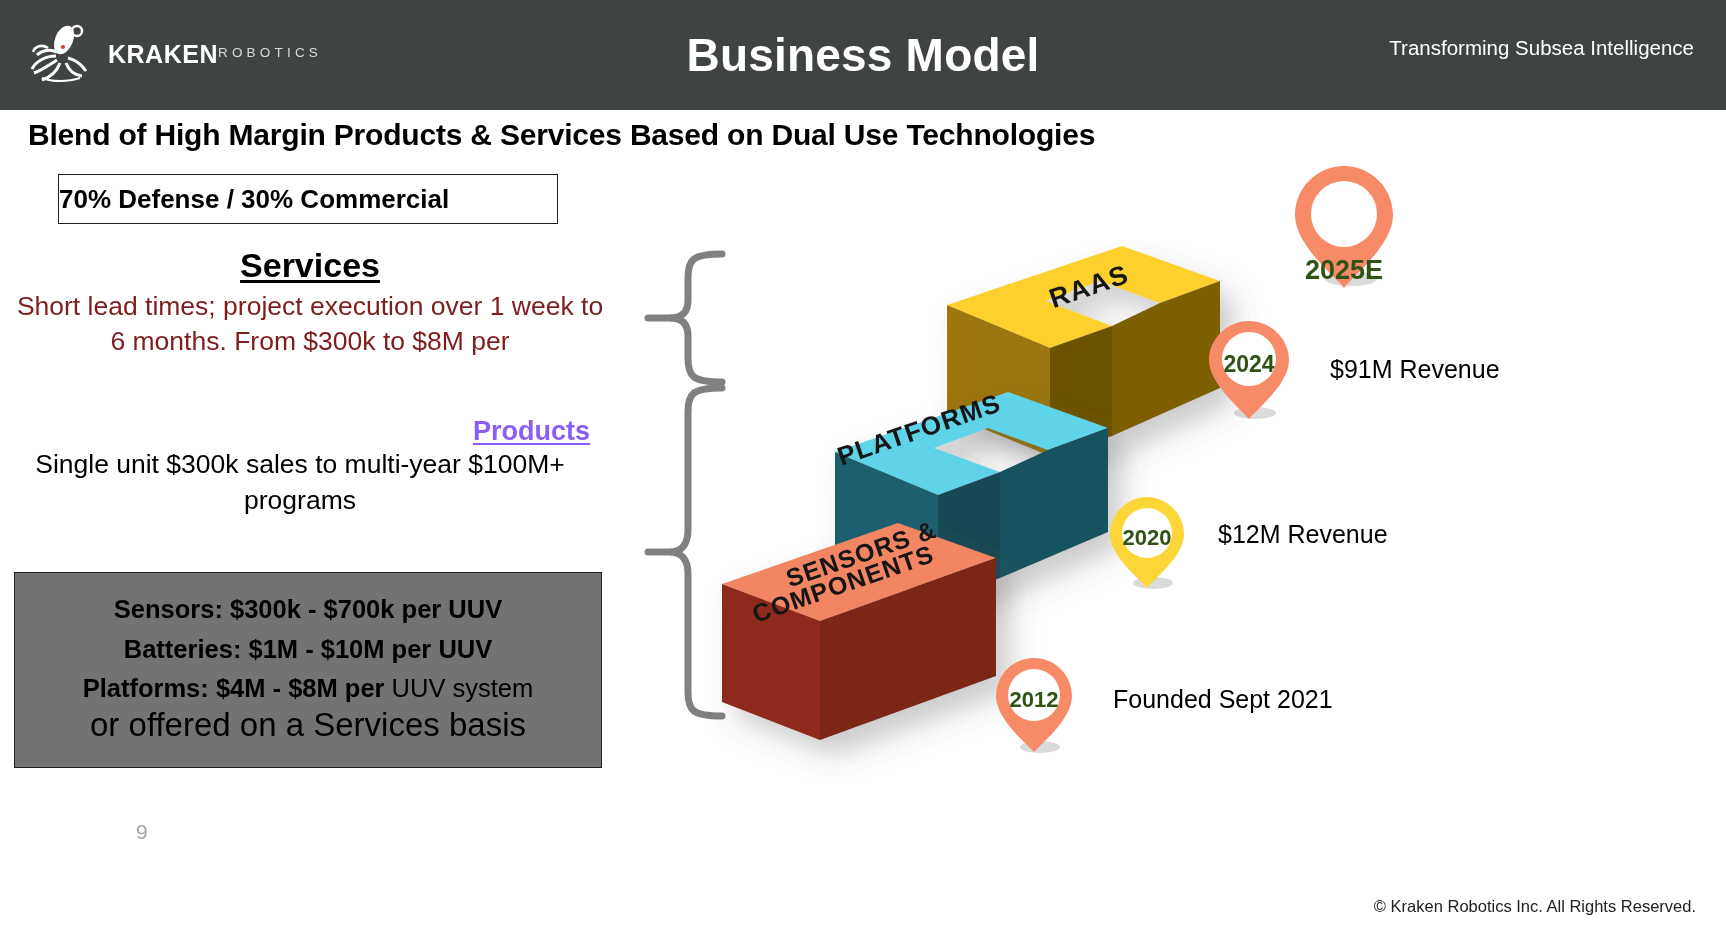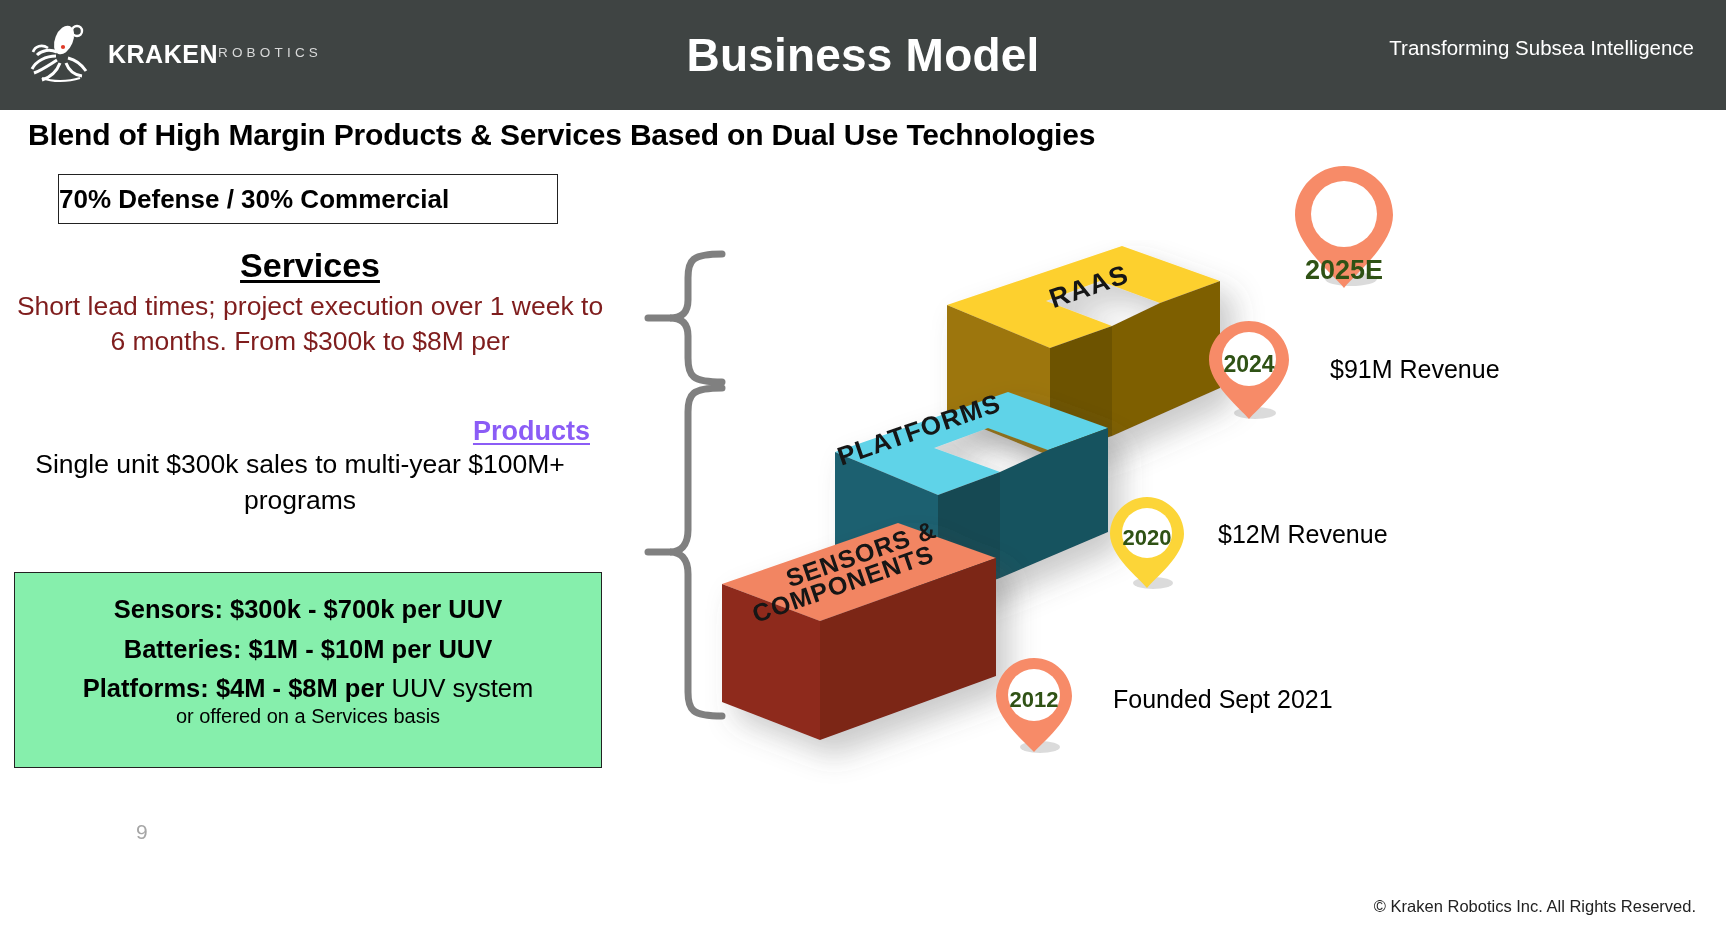--- a/index.html
+++ b/index.html
@@ -92,32 +92,32 @@
   }
   #products-body {
     font-size: 26.5px; color: #000; line-height: 1.35;
   }
 
   
   #pricing-box {
     position: absolute; left: 14px; top: 572px;
     width: 588px; height: 196px;
     border: 1.6px solid #222222;
-    background: #86efac;
+    background: #737373;
     padding: 10px 12px 4px 12px;
     text-align: center;
   }
   .price-line {
     font-size: 25.5px; color: #000; line-height: 1.0;
     margin-top: 14px;
   }
   .price-line.b { font-weight: bold; }
   .price-line .reg { font-weight: normal; }
   #price-sub {
-    font-size: 20px; color: #000; line-height: 1.25;
+    font-size: 33px; color: #000; line-height: 1.25;
     margin-top: 2px; font-weight: normal;
   }
 
   
   .brace { position: absolute; }
   #brace-services { left: 618px; top: 248px; }
   #brace-products { left: 618px; top: 382px; }
 
   
   #diagram { position: absolute; left: 660px; top: 240px; width: 620px; height: 570px; }

